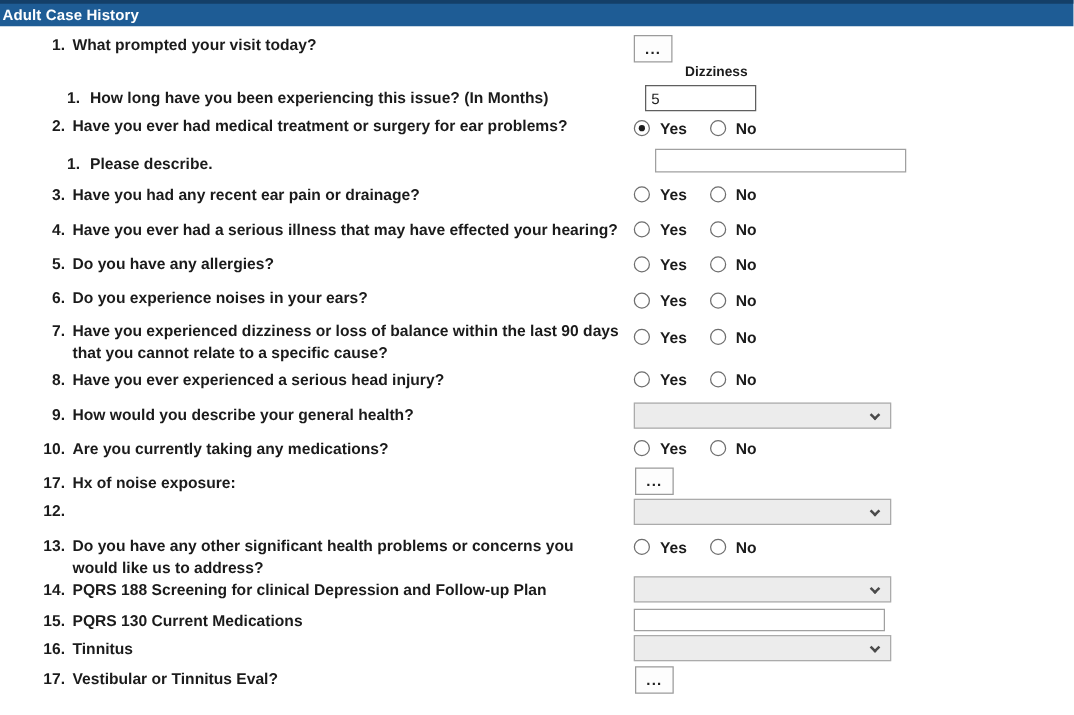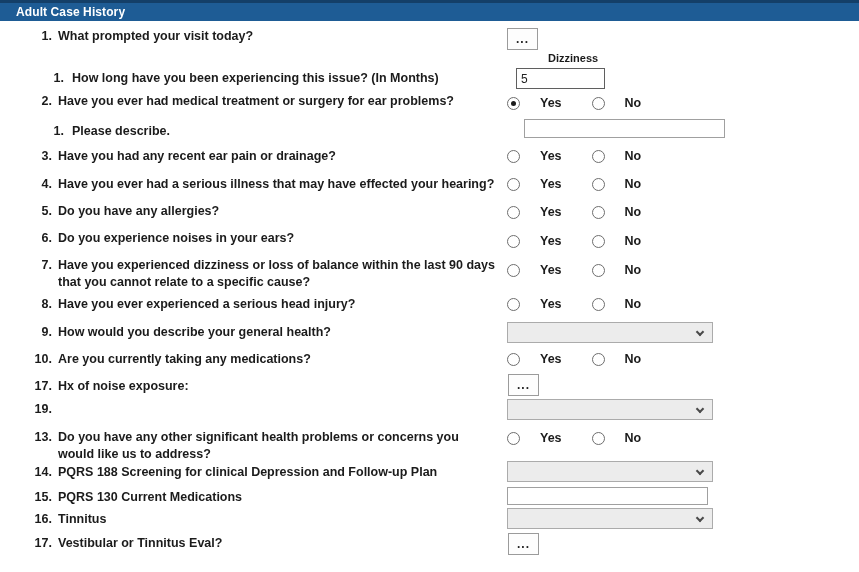--- a/index.html
+++ b/index.html
@@ -7,34 +7,34 @@
   .screen {
     position: relative; width: 859px; height: 572px;
     background: #ffffff; overflow: hidden; color: #1b1b1b;
   }
   
   .titlebar {
     position: absolute; left: 0; top: 0; width: 859px; height: 21px;
     background: #1e5c95; border-top: 3px solid #143f68;
   }
   .titlebar .title {
-    display: block; padding-left: 16px; line-height: 18px;
+    display: block; padding-left: 2px; line-height: 18px;
     font-size: 12px; font-weight: bold; color: #ffffff; letter-spacing: .1px;
   }
   
   .q { position: absolute; left: 0; display: flex; align-items: flex-start;
        font-size: 12.5px; font-weight: bold; line-height: 17px; }
   .q .num { display: inline-block; width: 52px; text-align: right; flex: 0 0 52px; }
   .q .txt { margin-left: 6px; white-space: pre-line; max-width: 452px; }
   .q.sub .num { width: 64px; flex-basis: 64px; }
   .q.sub .txt { margin-left: 8px; text-align: right; }
   
   .fieldlabel { position: absolute; font-size: 11px; font-weight: bold; }
   
-  .radios { position: absolute; left: 507px; height: 14px; display: flex; align-items: center; gap: 12px; }
+  .radios { position: absolute; left: 507px; height: 14px; display: flex; align-items: flex-start; }
   .rb { display: inline-block; width: 13px; height: 13px; border: 1px solid #6e6e6e;
         border-radius: 50%; background: #fff; position: relative; flex: 0 0 13px; }
   .rb .dot { position: absolute; left: 3px; top: 3px; width: 5px; height: 5px;
              border-radius: 50%; background: #1c1c1c; }
   .rlab { font-size: 12.5px; font-weight: bold; margin-left: 8px; line-height: 14px; }
   .rb.no-rb { margin-left: 18px; }
   
   .txtbox { position: absolute; border: 1px solid #a0a0a0; background: #fff;
             font-family: "Liberation Sans", sans-serif; font-size: 12px; color: #222;
             padding: 0 4px; outline: none; }
@@ -110,21 +110,21 @@
   </div>
   <div class="q" style="top:351px">
     <span class="num">10.</span>
     <span class="txt">Are you currently taking any medications?</span>
   </div>
   <div class="q" style="top:378px">
     <span class="num">17.</span>
     <span class="txt">Hx of noise exposure:</span>
   </div>
   <div class="q" style="top:401px">
-    <span class="num">19.</span>
+    <span class="num">12.</span>
   </div>
   <div class="q" style="top:429px">
     <span class="num">13.</span>
     <span class="txt">Do you have any other significant health problems or concerns you
 would like us to address?</span>
   </div>
   <div class="q" style="top:464px">
     <span class="num">14.</span>
     <span class="txt">PQRS 188 Screening for clinical Depression and Follow-up Plan</span>
   </div>

